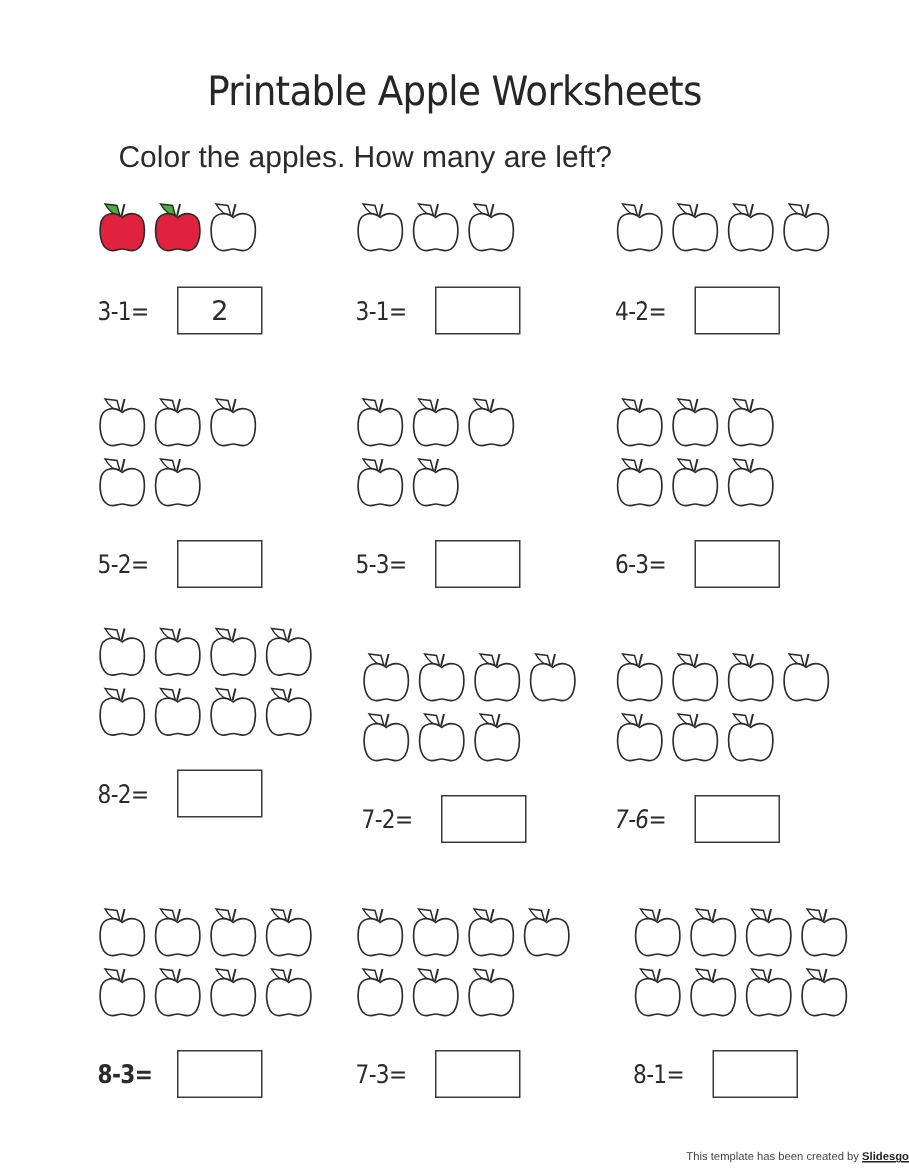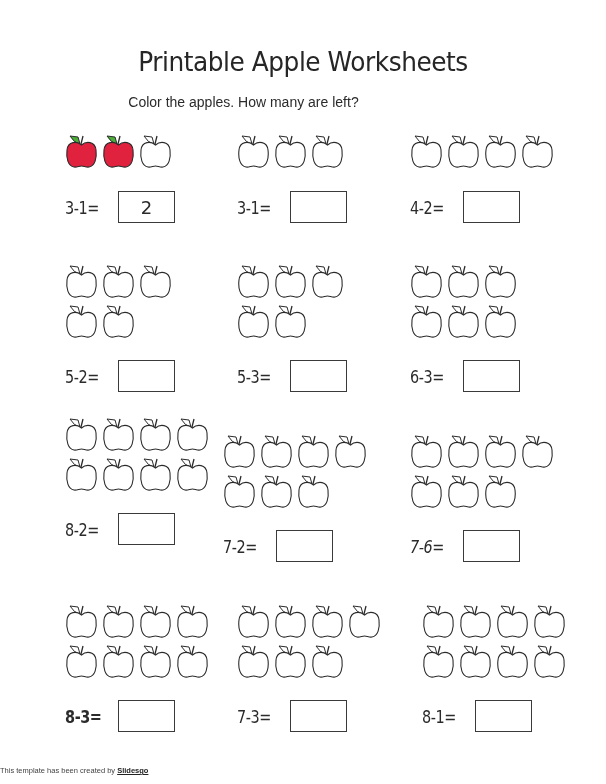--- a/index.html
+++ b/index.html
@@ -1,25 +1,25 @@
 <!DOCTYPE html>
 <html><head>
 <meta charset="utf-8">
 <style>
   html, body { margin: 0; padding: 0; background: #ffffff; }
   body { width: 606px; height: 784px; position: relative; overflow: hidden; font-family: "Liberation Sans", sans-serif; color: #2b2b2b; }
   .title { position: absolute; top: 46px; left: 0; width: 606px; text-align: center; font-family: "DejaVu Sans", sans-serif; font-size: 27px; font-weight: normal; letter-spacing: -0.5px; color: #262626; transform: scaleX(0.92); transform-origin: center; }
-  .subtitle { position: absolute; top: 94px; left: 0; width: 487px; text-align: center; font-size: 14px; color: #2b2b2b; }
+  .subtitle { position: absolute; top: 94px; left: 0; width: 487px; text-align: center; font-size: 20px; color: #2b2b2b; }
   .problem { position: absolute; width: 180px; height: 110px; }
   .apples { position: absolute; left: 0; top: 0; width: 180px; }
   .apple-row { display: flex; gap: 4px; height: 38px; margin-bottom: 2px; }
   .apple { width: 33px; height: 37px; display: block; }
   .equation { position: absolute; left: 0; font-family: "DejaVu Sans", sans-serif; font-size: 17px; color: #2b2b2b; transform: scaleX(0.85); transform-origin: left center; letter-spacing: -0.5px; }
   .answer-box { position: absolute; left: 53px; width: 57px; height: 32px; border: 1.6px solid #3a3a3a; box-sizing: border-box; display: flex; align-items: center; justify-content: center; font-family: "DejaVu Sans", sans-serif; font-size: 18px; color: #2b2b2b; background: #fff; }
-  .footer { position: absolute; top: 766px; left: 0; width: 606px; text-align: left; font-size: 7.5px; color: #444; }
+  .footer { position: absolute; top: 766px; left: 0; width: 606px; text-align: right; font-size: 7.5px; color: #444; }
   .footer b { text-decoration: underline; color: #222; }
 </style>
 </head>
 <body>
 
 <div class="title">Printable Apple Worksheets</div>
 <div class="subtitle">Color the apples. How many are left?</div>
 
 <div id="worksheet">
     <div class="problem" style="left: 65px; top: 133px;">
@@ -317,21 +317,21 @@
               <path d="M5 3 L13 4 L15 11 Q9 10 5 3 Z" fill="#ffffff" stroke="#2b2b2b" stroke-width="1"></path>
               <path d="M16 11 L18 3" stroke="#2b2b2b" stroke-width="1.3" fill="none"></path>
               <path d="M16.5 12 C12 8 3 8 2 17 C1 25 3 33 9 34 C12 34.5 14 33 16.5 33 C19 33 21 34.5 24 34 C30 33 32 25 31 17 C30 8 21 8 16.5 12 Z" fill="#ffffff" stroke="#2b2b2b" stroke-width="1.1"></path>
             </svg>
           </span>
         </div>
       </div>
       <span class="equation" style="top: 104px;">8-2=</span>
       <div class="answer-box" style="top: 97px;"></div>
     </div>
-    <div class="problem" style="left: 223px; top: 433px;">
+    <div class="problem" style="left: 241px; top: 433px;">
       <div class="apples">
         <div class="apple-row">
           <span>
             <svg viewBox="0 0 33 37" class="apple" xmlns="http://www.w3.org/2000/svg">
               <path d="M5 3 L13 4 L15 11 Q9 10 5 3 Z" fill="#ffffff" stroke="#2b2b2b" stroke-width="1"></path>
               <path d="M16 11 L18 3" stroke="#2b2b2b" stroke-width="1.3" fill="none"></path>
               <path d="M16.5 12 C12 8 3 8 2 17 C1 25 3 33 9 34 C12 34.5 14 33 16.5 33 C19 33 21 34.5 24 34 C30 33 32 25 31 17 C30 8 21 8 16.5 12 Z" fill="#ffffff" stroke="#2b2b2b" stroke-width="1.1"></path>
             </svg>
           </span>
           <span>

